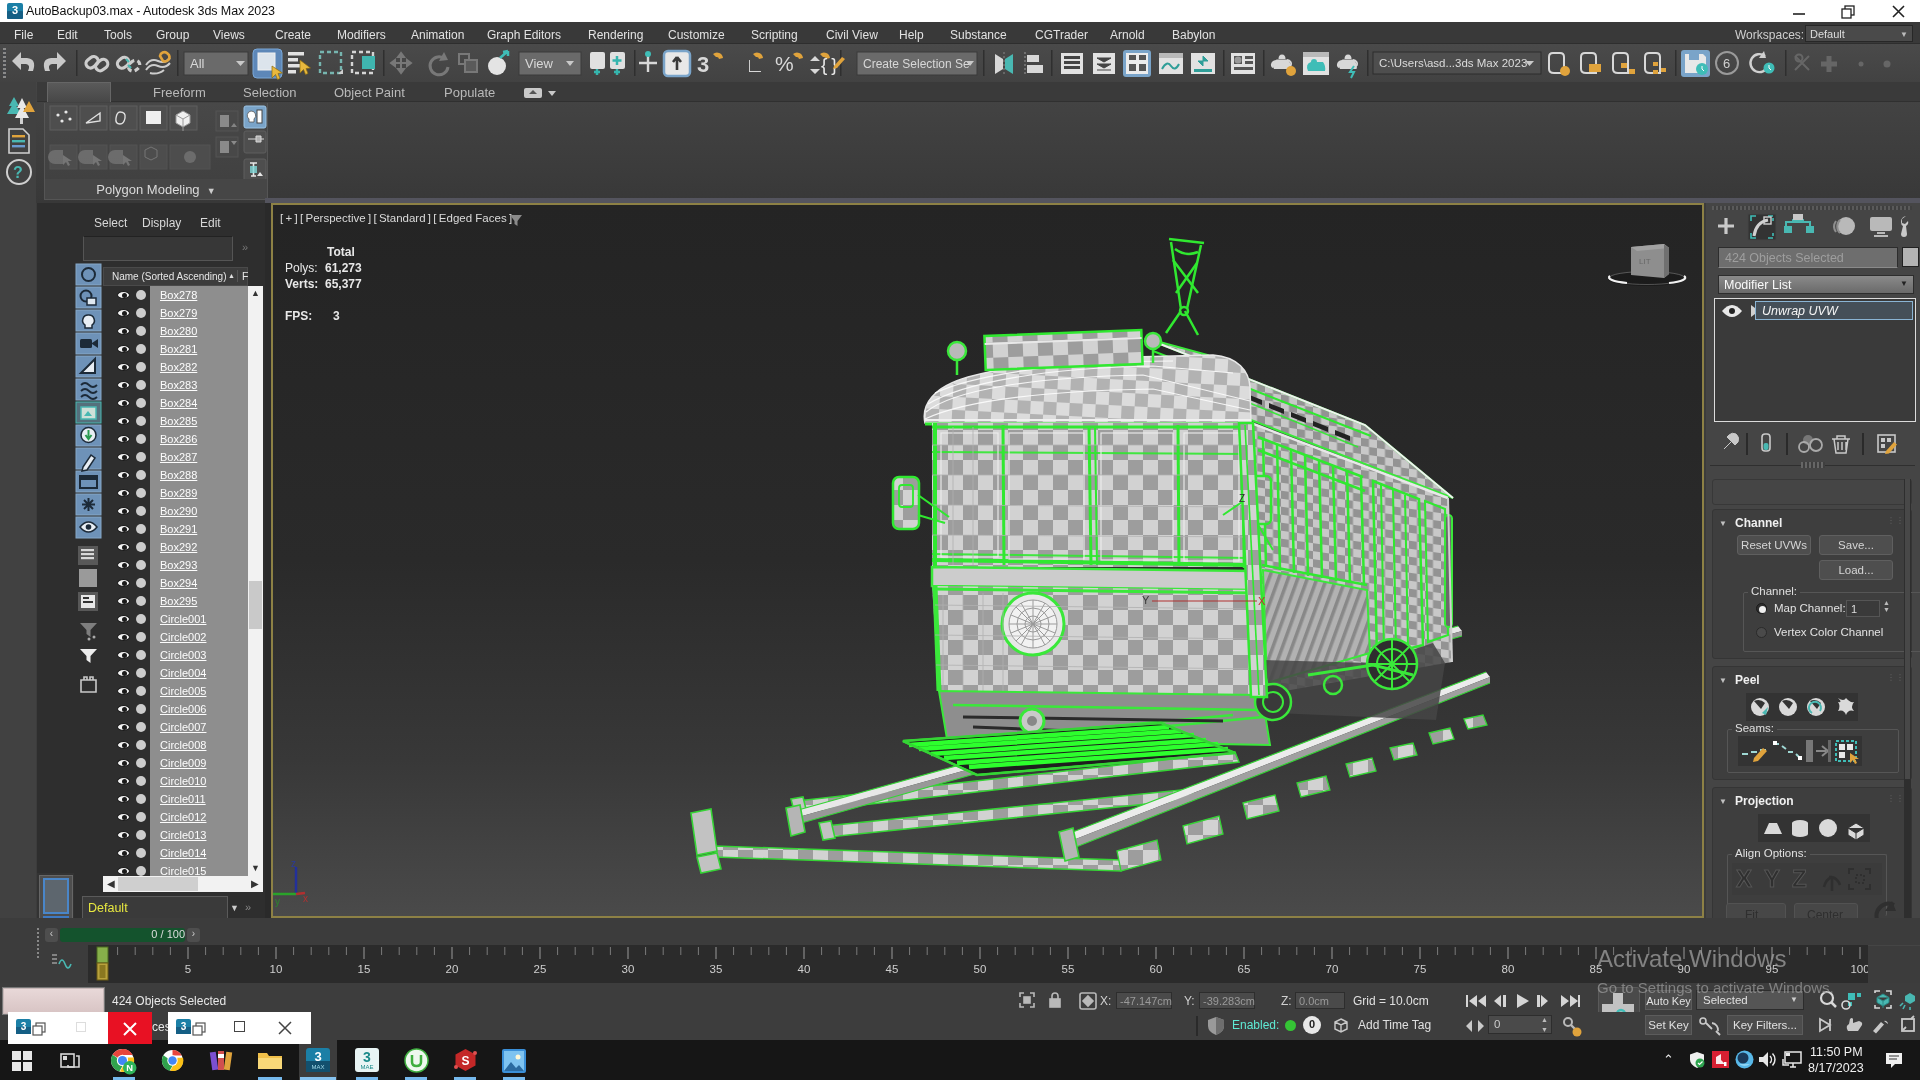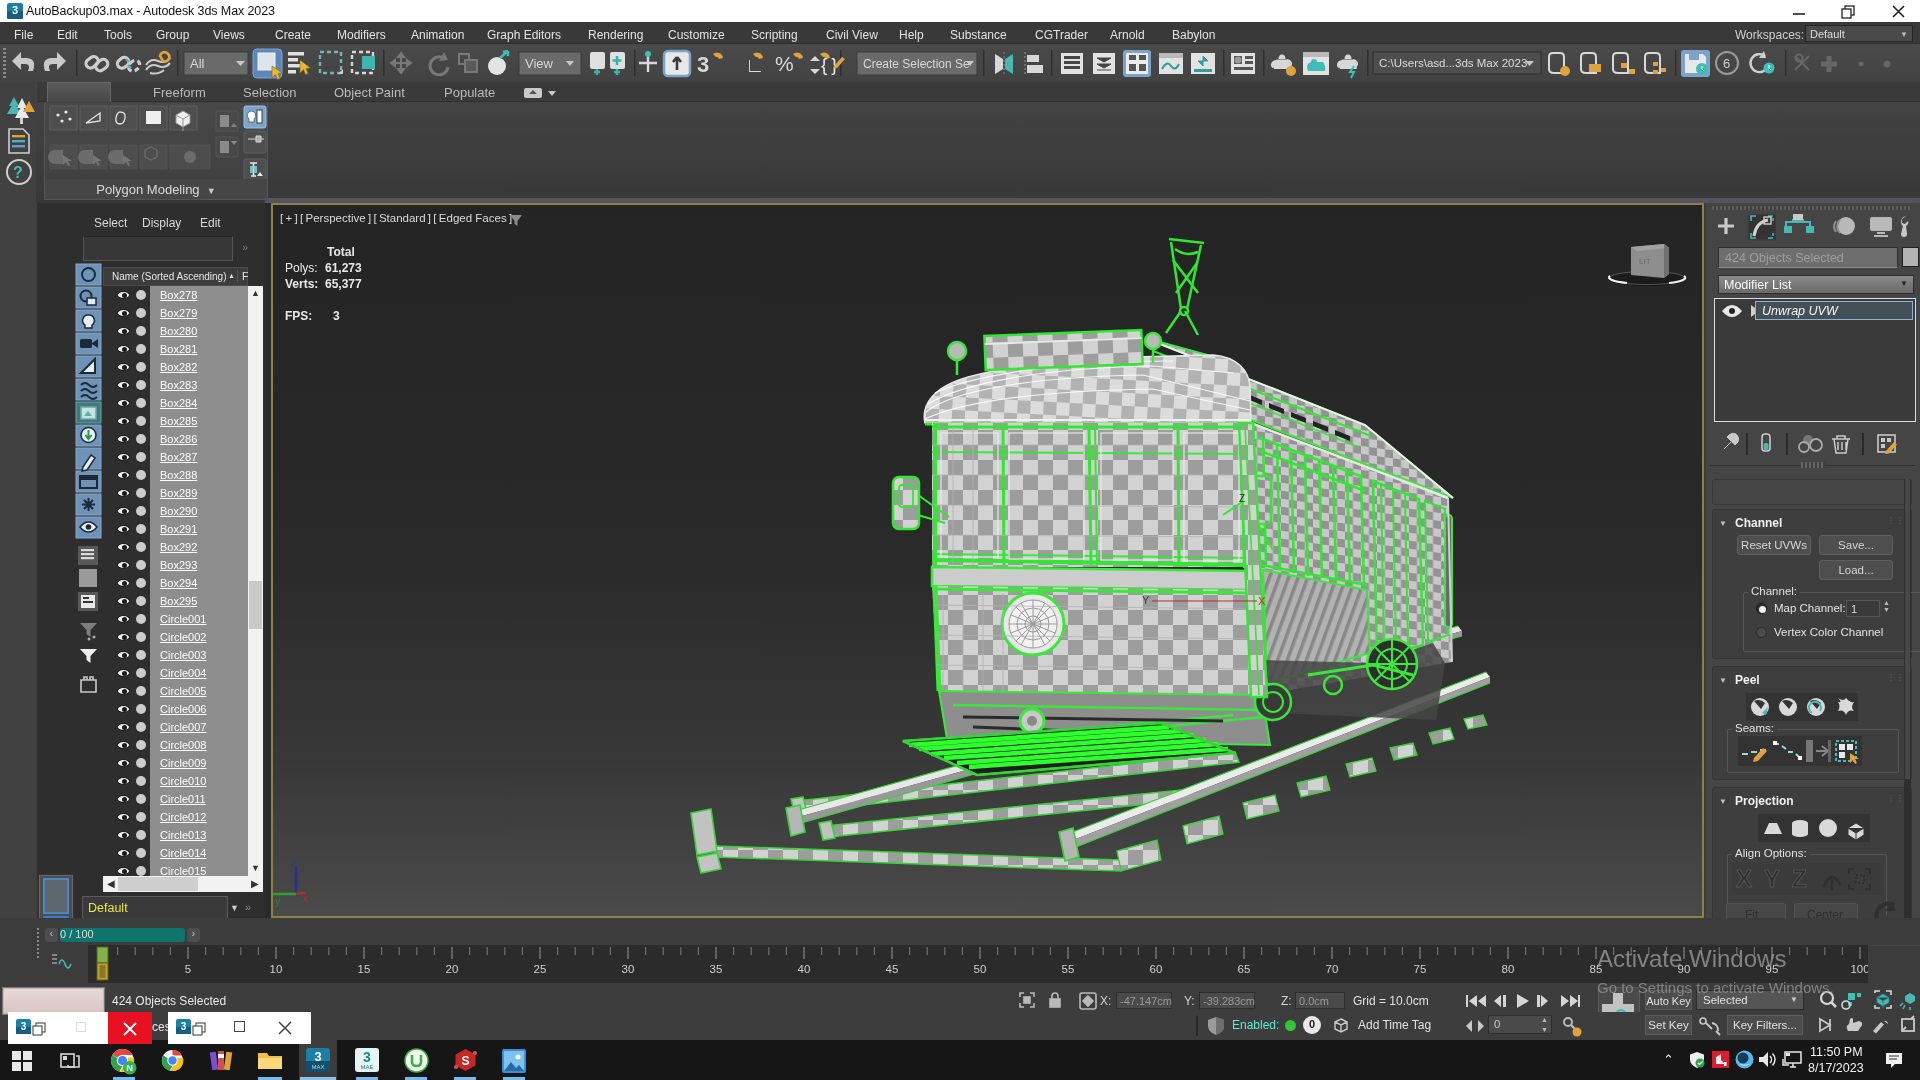--- a/index.html
+++ b/index.html
@@ -1184,21 +1184,21 @@
     </svg>
 
  <div class="abs" style="left:198px;top:276px;width:7px;height:440px;background:#2e2e2e">
       <div class="abs" style="left:1px;top:0px;width:5px;height:300px;background:#484848"></div>
     </div>
 </div>
 
 <div id="trackrow">
  <div class="abs" style="left:37px;top:10px;width:3px;height:30px;background:repeating-linear-gradient(#888 0 2px,#3c3c3c 2px 4px);width:2px"></div>
  <div class="abs" style="left:45px;top:10px;width:13px;height:14px;background:#4e4e4e;border-radius:3px;color:#ccc;font-size:10px;text-align:center">‹</div>
- <div class="abs" style="left:60px;top:10px;width:125px;height:14px;background:#0f766e;border-radius:3px;color:#ddd;font-size:11px;text-align:left;padding-top:0px">0 / 100</div>
+ <div class="abs" style="left:60px;top:10px;width:125px;height:14px;background:#14532d;border-radius:3px;color:#ddd;font-size:11px;text-align:right;padding-top:0px">0 / 100</div>
  <div class="abs" style="left:187px;top:10px;width:13px;height:14px;background:#4e4e4e;border-radius:3px;color:#ccc;font-size:10px;text-align:center">›</div>
 </div>
 <div class="abs" style="left:50px;top:950px;width:26px;height:26px">
  <svg width="26" height="26" viewBox="0 0 26 26">
       <g stroke="#9a9a9a" stroke-width="1.4">
         <path d="M2 5 h5 M2 9 h5 M2 13 h5"></path>
       </g>
       <path d="M9 14 q3 -8 6 0 q3 8 6 0" fill="none" stroke="#49b8b2" stroke-width="1.6"></path>
     </svg>
 </div>

